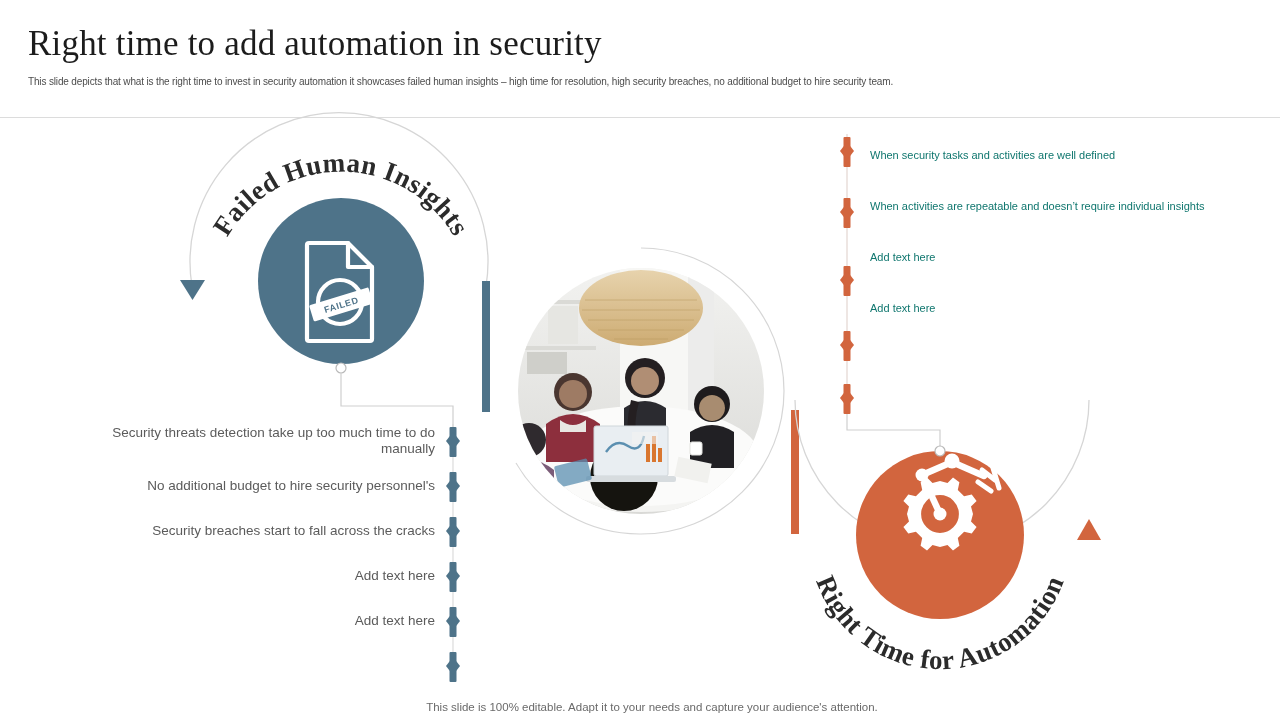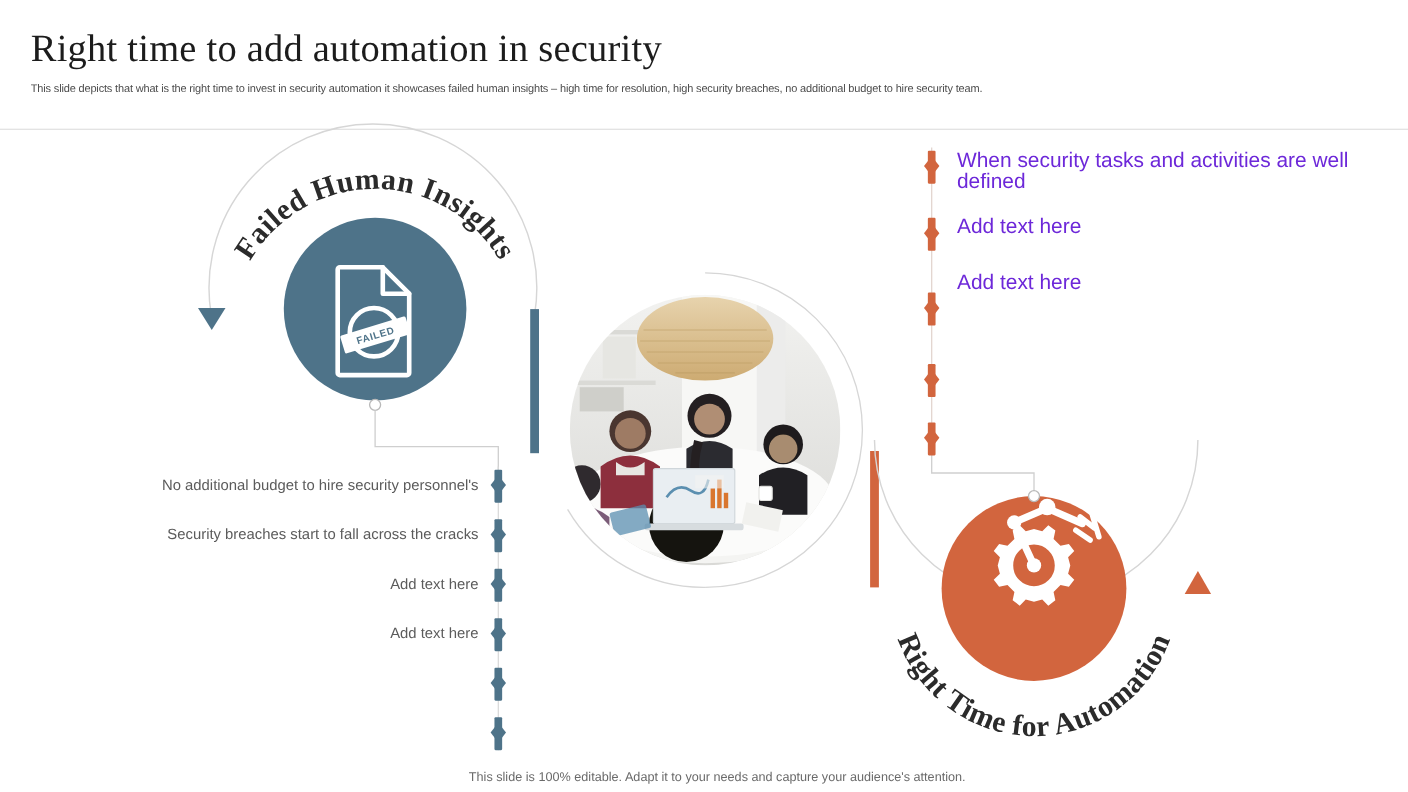--- a/index.html
+++ b/index.html
@@ -77,22 +77,22 @@
     left: 870px;
     top: 130px;
     width: 380px;
   }
   .right-list .li {
     height: 51px;
     display: flex;
     align-items: center;
   }
   .right-list .li span {
-    font-size: 19px;
-    color: #6d28d9;
+    font-size: 11px;
+    color: #0f766e;
     line-height: 19px;
   }
 
   
   .footer-note {
     position: absolute;
     left: 0;
     top: 701px;
     width: 1280px;
     text-align: center;
@@ -321,38 +321,44 @@
         </g>
       <g>
           <rect x="843.5" y="384" width="7" height="30" rx="1"></rect>
           <polygon points="847,389 854,398 847,407 840,398"></polygon>
         </g>
     </g>
   </svg>
 
   <div class="left-list">
     <div class="li">
+        <span>Security threats detection take up too much time to do manually</span>
+      </div>
+    <div class="li">
         <span>No additional budget to hire security personnel's</span>
       </div>
     <div class="li">
         <span>Security breaches start to fall across the cracks</span>
       </div>
     <div class="li">
         <span>Add text here</span>
       </div>
     <div class="li">
         <span>Add text here</span>
       </div>
   </div>
 
   <div class="right-list">
     <div class="li">
         <span>When security tasks and activities are well defined</span>
       </div>
     <div class="li">
+        <span>When activities are repeatable and doesn’t require individual insights</span>
+      </div>
+    <div class="li">
         <span>Add text here</span>
       </div>
     <div class="li">
         <span>Add text here</span>
       </div>
   </div>
 
 </div>
 
 <div class="footer-note">This slide is 100% editable. Adapt it to your needs and capture your audience's attention.</div>

